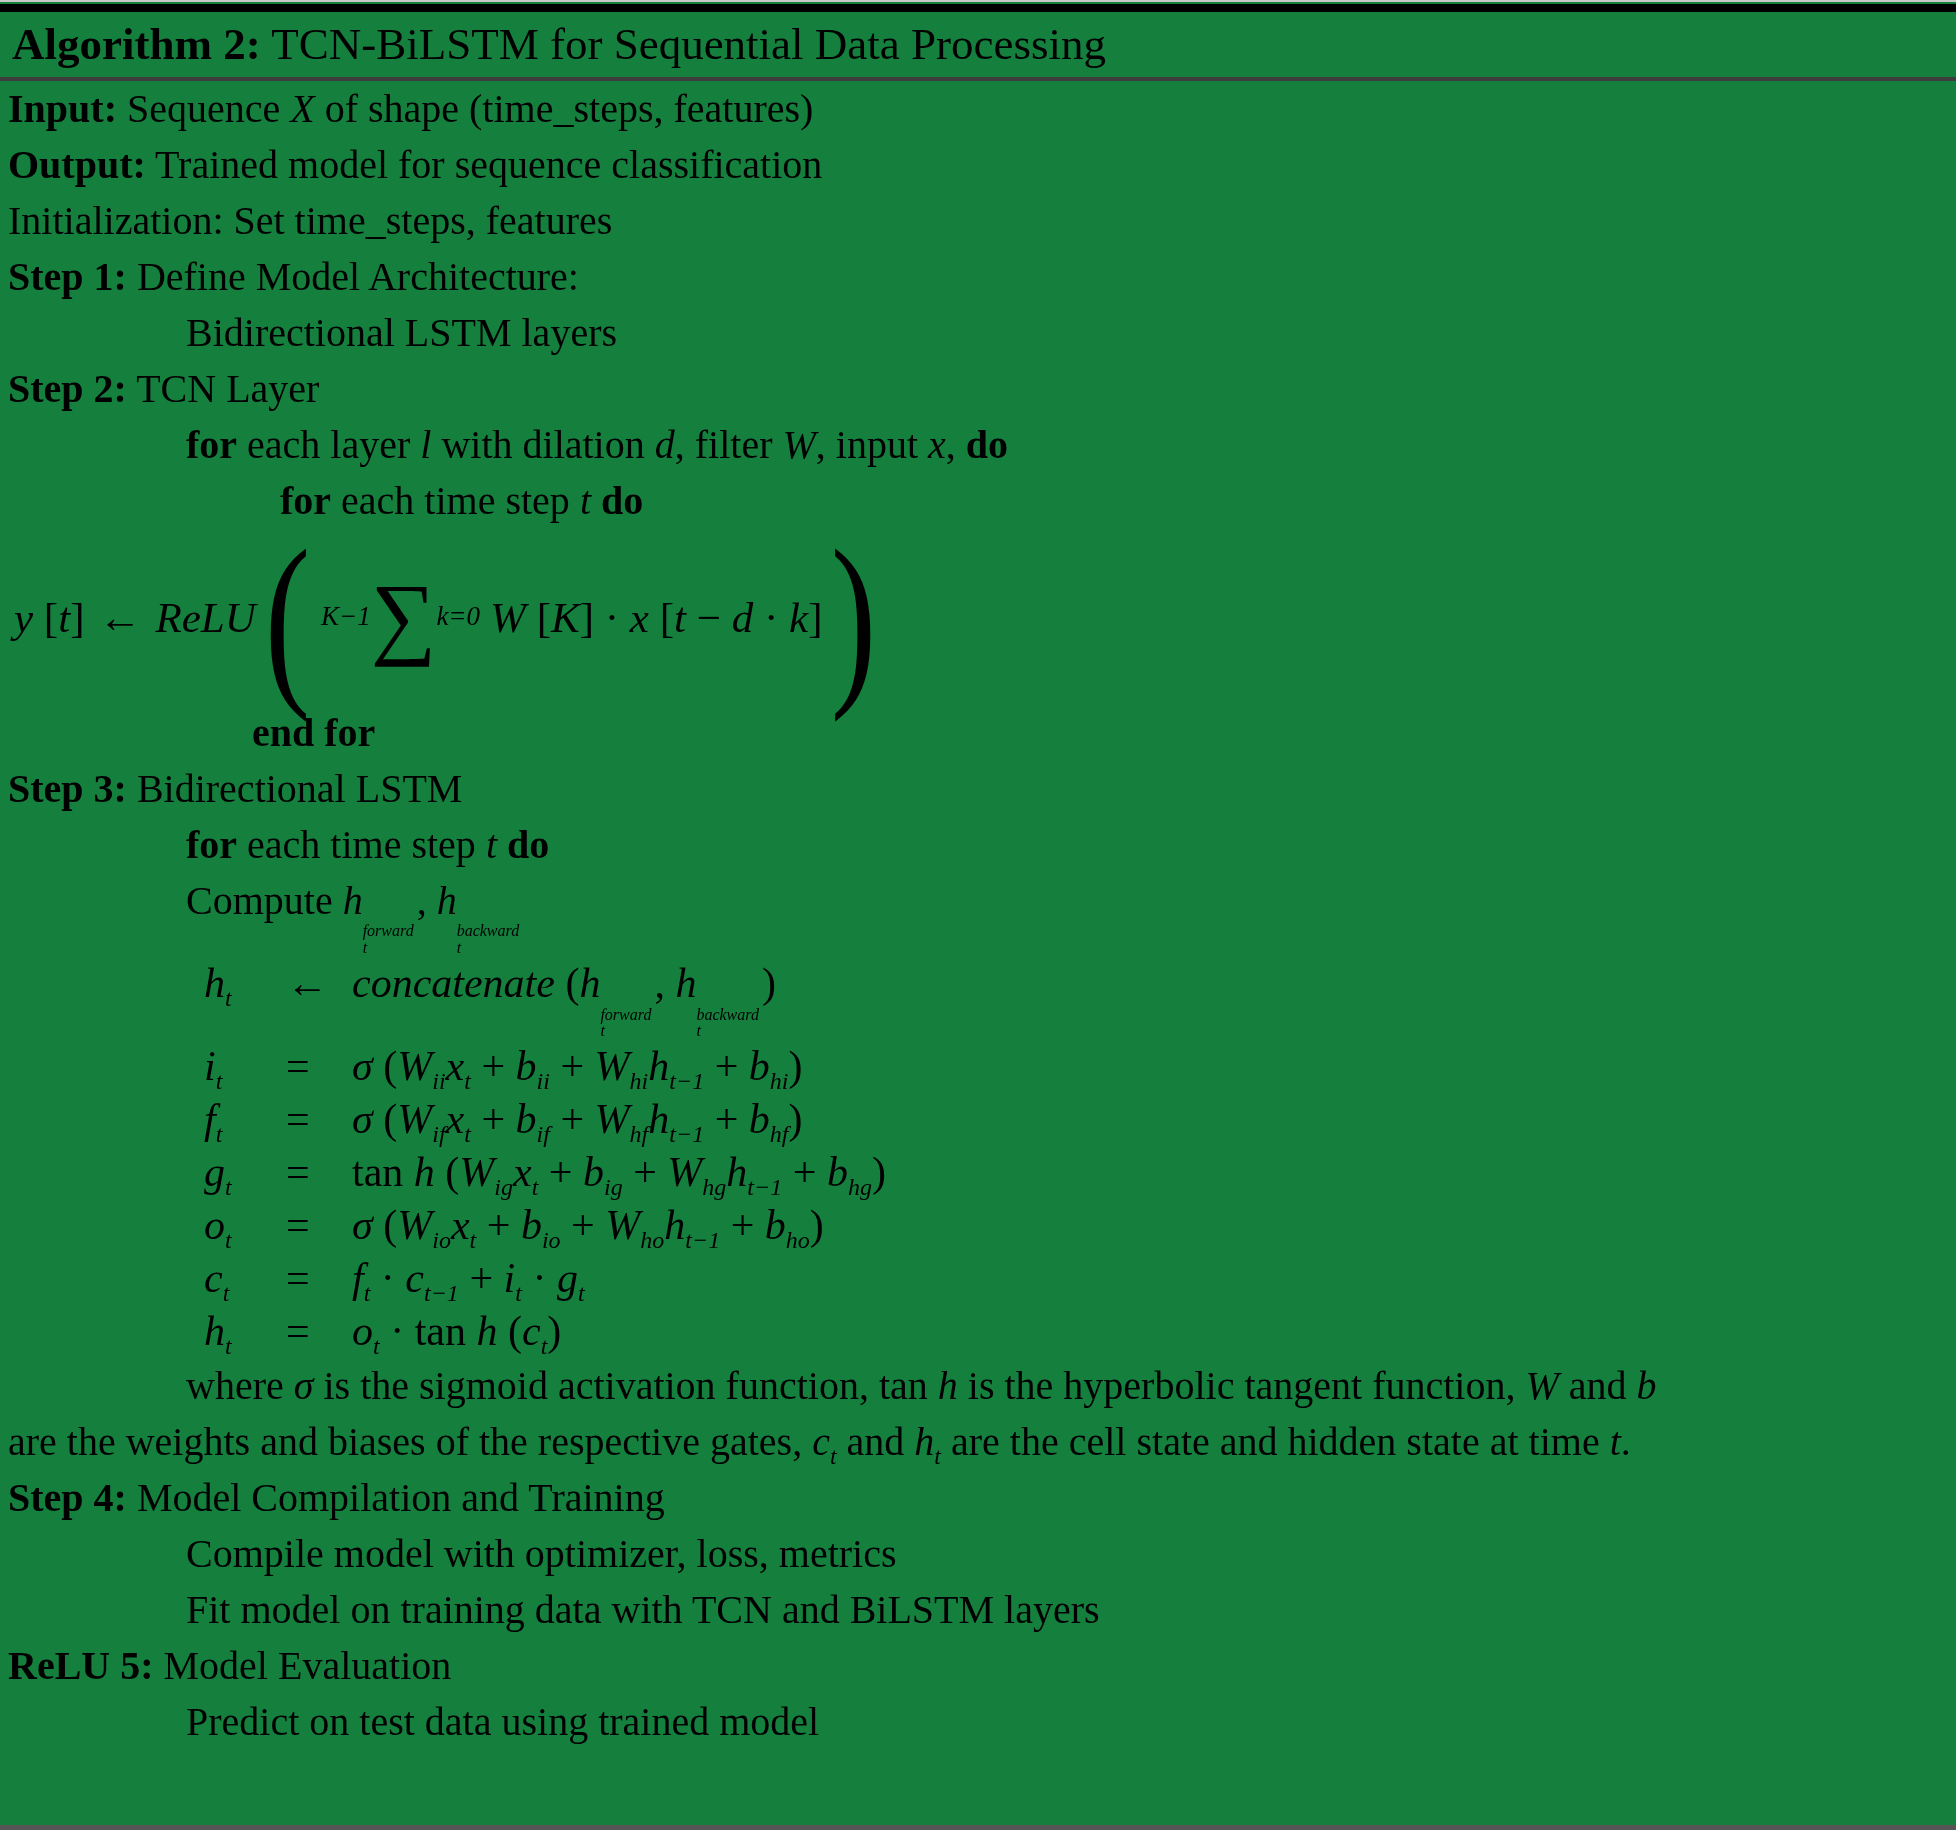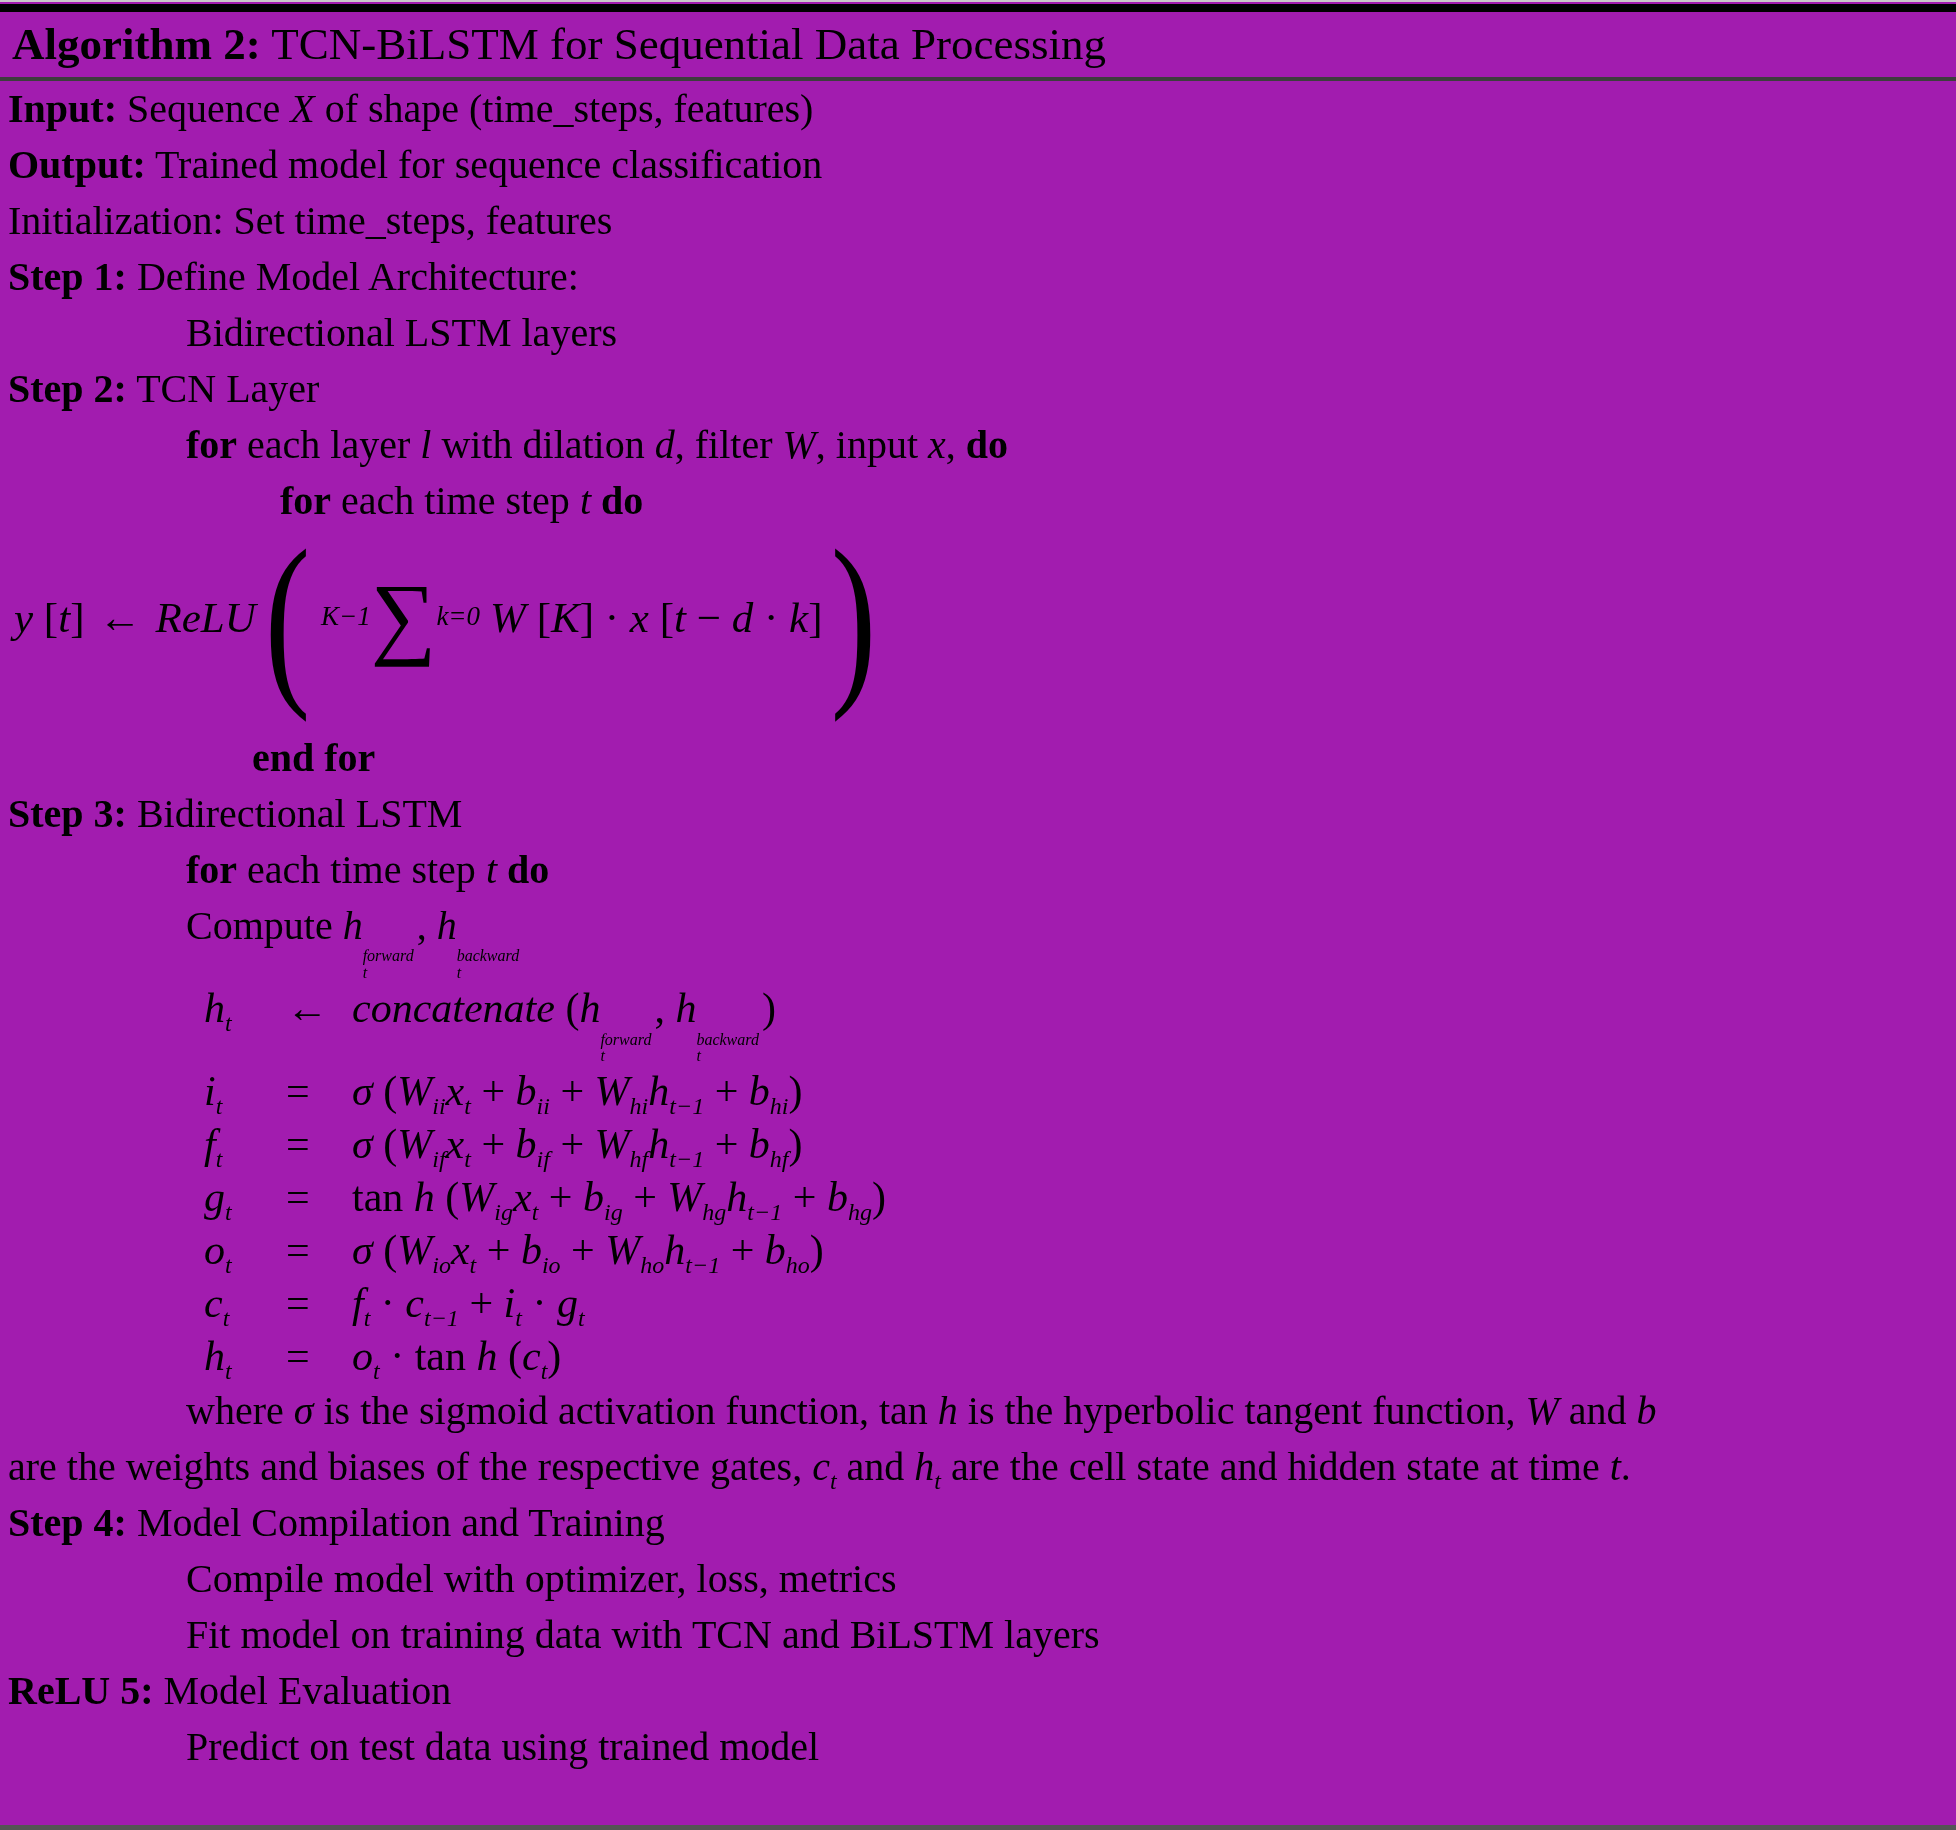--- a/index.html
+++ b/index.html
@@ -1,34 +1,34 @@
 <!DOCTYPE html>
 <html><head>
 <meta charset="utf-8">
 <style>
   html,body{margin:0;padding:0;background:#ffffff;}
   .page{
     width:1956px;height:1830px;box-sizing:border-box;position:relative;
-    background:#a21caf;color:#000;overflow:hidden;
+    background:#15803d;color:#000;overflow:hidden;
     font-family:"Liberation Serif","DejaVu Serif",serif;font-size:40px;
     display:flex;flex-direction:column;
   }
   .hairline{height:2px;background:#c9c9c9;}
   .rule-top{height:8px;background:#000000;margin-top:2px;}
   .rule-mid{height:4px;background:#3d3d3d;}
   .rule-bottom{height:5px;background:#555555;margin-top:auto;}
   .title-row{font-size:45px;line-height:1.2;padding:5px 0 6px 12px;white-space:nowrap;}
   .bf{font-weight:bold;}
   .it{font-style:italic;}
   .algo-body{padding-left:8px;flex:0 0 auto;}
   .ln{line-height:56px;white-space:nowrap;}
   .in0{padding-left:0;}
   .in1{padding-left:178px;}
   .in2{padding-left:272px;}
-  .in3{padding-left:244px;margin-top:25px;}
+  .in3{padding-left:244px;}
   sub.ss{font-size:24px;font-style:italic;line-height:0;}
   .stack{display:inline-flex;flex-direction:column;align-items:flex-start;
          vertical-align:-0.55em;line-height:1;margin-right:3px;}
   .stk{font-size:16px;font-style:italic;line-height:1.05;}
   .eq{display:flex;align-items:baseline;font-size:42px;line-height:53px;}
   .eq .lbl{flex:0 0 82px;margin-left:196px;}
   .eq .op{flex:0 0 66px;}
   .eq .expr{flex:1 1 auto;}
   .display-eq{display:flex;align-items:center;height:176px;padding-left:6px;font-size:43px;white-space:nowrap;}
   .de-lhs,.de-body{display:inline-block;}

